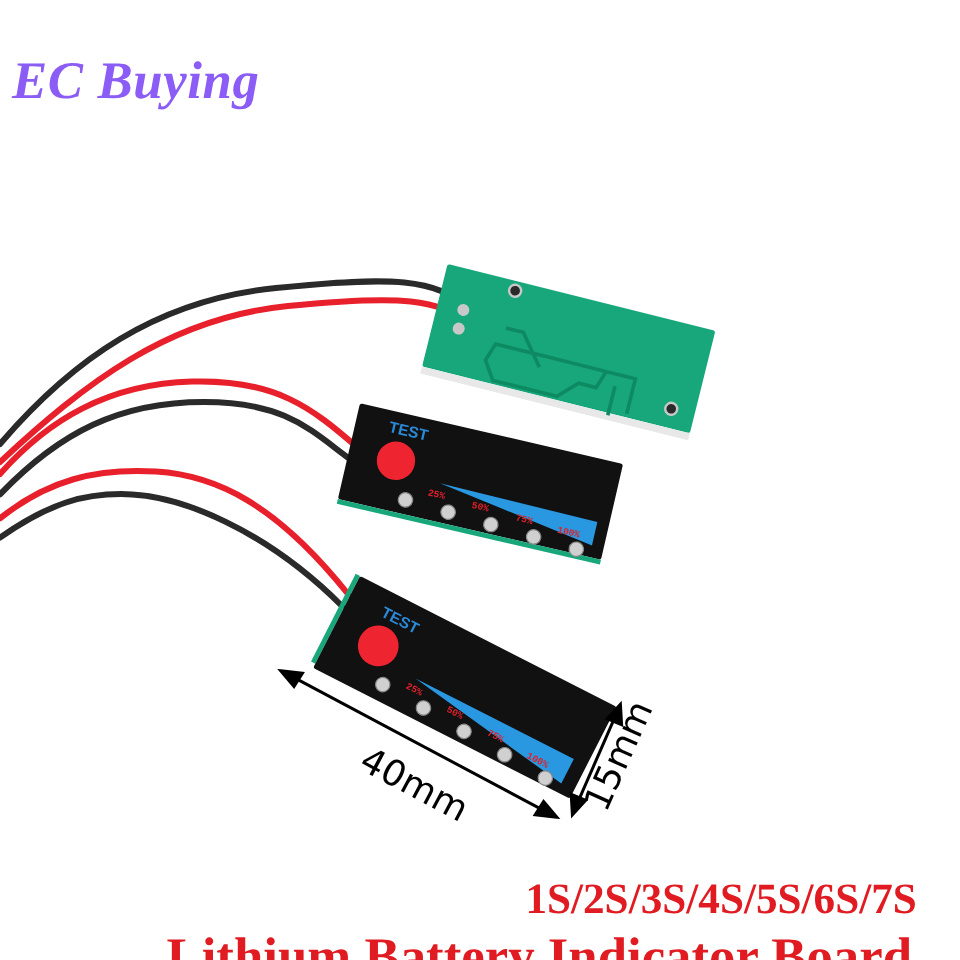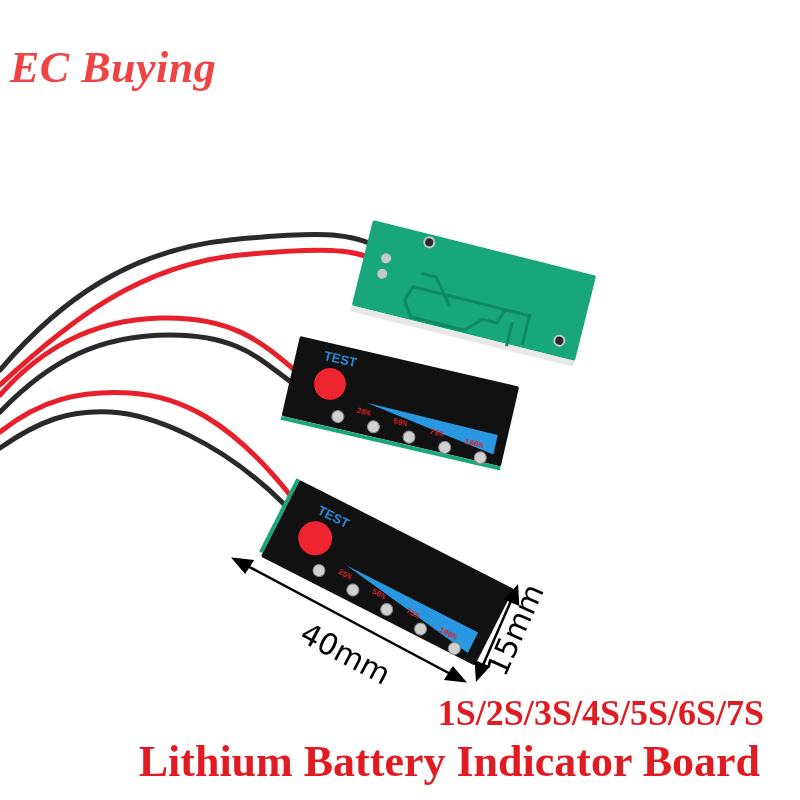--- a/index.html
+++ b/index.html
@@ -1,26 +1,26 @@
 <!DOCTYPE html>
 <html><head>
   <meta charset="utf-8">
   <style>
     html, body { margin: 0; padding: 0; background: #ffffff; }
     body { width: 800px; height: 800px; position: relative; overflow: hidden; }
     .brand {
       position: absolute; left: 10px; top: 42px;
       font-family: "Liberation Serif", serif; font-style: italic; font-weight: bold;
-      font-size: 44px; color: #ef4444; letter-spacing: 0.5px;
+      font-size: 44px; color: #8b5cf6; letter-spacing: 0.5px;
     }
     .scene { position: absolute; left: 0; top: 0; width: 800px; height: 800px; }
     .caption {
       position: absolute; right: 18px;
       font-family: "Liberation Serif", serif; font-weight: bold;
-      color: #e11b22; white-space: nowrap; text-align: right;
+      color: #e11b22; white-space: nowrap; text-align: right; margin-top: 36px;
     }
     .caption.line1 { top: 692px; font-size: 36px; right: 36px; }
     .caption.line2 { top: 736px; font-size: 44px; right: 40px; }
     .svg-text-test { font-family: "Liberation Sans", sans-serif; font-weight: bold; }
     .svg-text-pct { font-family: "Liberation Mono", monospace; font-weight: bold; }
     .svg-text-dim { font-family: "DejaVu Sans", sans-serif; }
   </style>
 </head>
 <body>
 

